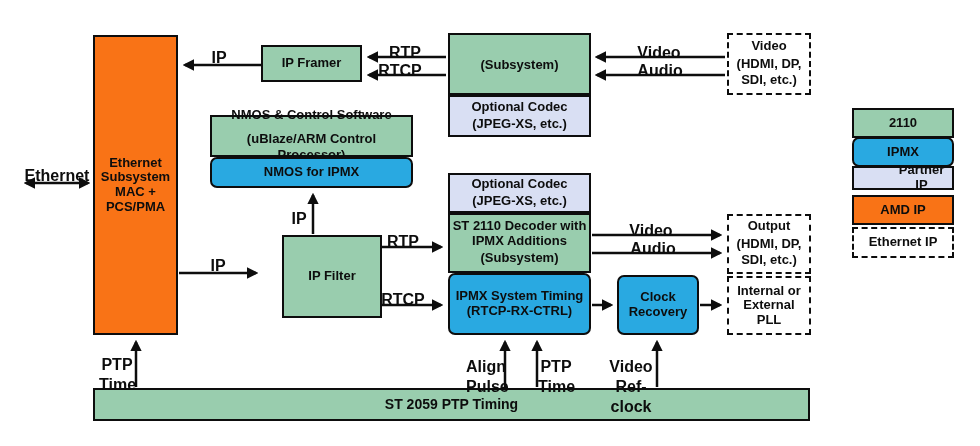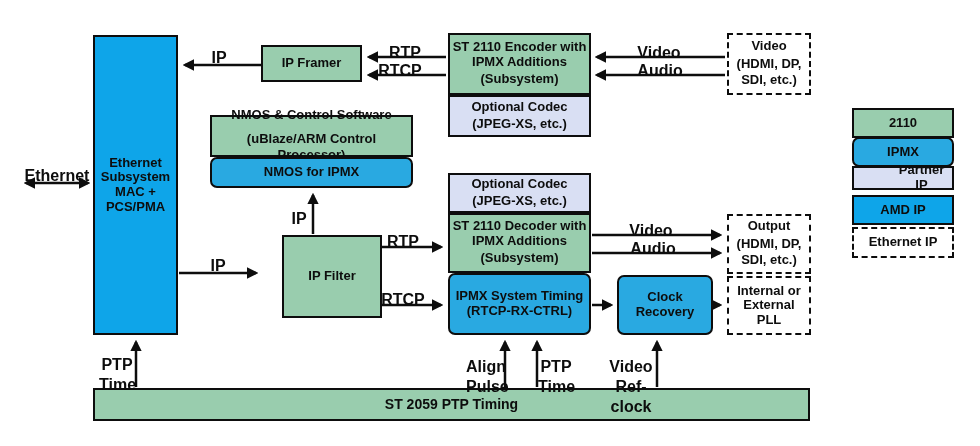--- a/index.html
+++ b/index.html
@@ -14,21 +14,21 @@
   .arrows{position:absolute;left:0;top:0;width:980px;height:446px;}
   .box{
     position:absolute;box-sizing:border-box;
     border:2.5px solid #0d0d0d;
     display:flex;flex-direction:column;align-items:center;justify-content:center;
     text-align:center;line-height:1.12;padding:1px 2px;
   }
   .green{background:#99cdae;}
   .blue{background:#29a9e1;border-radius:7px;}
   .lav{background:#d9dff3;}
-  .yellow{background:#0ea5e9;}
+  .yellow{background:#f97316;}
   .dashedbox{background:#ffffff;border:2.5px dashed #0d0d0d;}
   .lbl{font-weight:700;font-size:13px;}
   .sub{font-weight:700;font-size:13px;margin-top:2px;line-height:1.25;}
   .alabel{
     position:absolute;font-size:16px;font-weight:700;
     transform:translateX(-50%);text-align:center;line-height:1.25;
     white-space:nowrap;
   }
   .alabel.wrap{white-space:normal;}
   .barlbl{font-weight:700;font-size:14px;}
@@ -68,21 +68,20 @@
 
   <div class="box yellow" style="left:93px;top:35px;width:85px;height:300px;">
     <div class="lbl">Ethernet Subsystem MAC + PCS/PMA</div>
   </div>
 
   <div class="box green" style="left:261px;top:45px;width:101px;height:37px;">
     <div class="lbl">IP Framer</div>
   </div>
 
   <div class="box green" style="left:448px;top:33px;width:143px;height:62px;">
-    <div class="lbl">ST 2110 Encoder with IPMX Additions</div>
     <div class="sub">(Subsystem)</div>
   </div>
   <div class="box lav" style="left:448px;top:95px;width:143px;height:42px;">
     <div class="lbl">Optional Codec</div>
     <div class="sub">(JPEG-XS, etc.)</div>
   </div>
 
   <div class="box dashedbox" style="left:727px;top:33px;width:84px;height:62px;">
     <div class="lbl">Video</div>
     <div class="sub">(HDMI, DP, SDI, etc.)</div>
@@ -106,21 +105,21 @@
   </div>
   <div class="box green" style="left:448px;top:213px;width:143px;height:60px;">
     <div class="lbl">ST 2110 Decoder with IPMX Additions</div>
     <div class="sub">(Subsystem)</div>
   </div>
   <div class="box blue" style="left:448px;top:273px;width:143px;height:62px;">
     <div class="lbl">IPMX System Timing</div>
     <div class="lbl">(RTCP-RX-CTRL)</div>
   </div>
 
-  <div class="box blue" style="left:617px;top:275px;width:96px;height:60px;">
+  <div class="box blue" style="left:617px;top:275px;width:82px;height:60px;">
     <div class="lbl">Clock Recovery</div>
   </div>
 
   <div class="box dashedbox" style="left:727px;top:214px;width:84px;height:60px;">
     <div class="lbl">Output</div>
     <div class="sub">(HDMI, DP, SDI, etc.)</div>
   </div>
   <div class="box dashedbox" style="left:727px;top:276px;width:84px;height:59px;">
     <div class="lbl">Internal or External PLL</div>
   </div>

